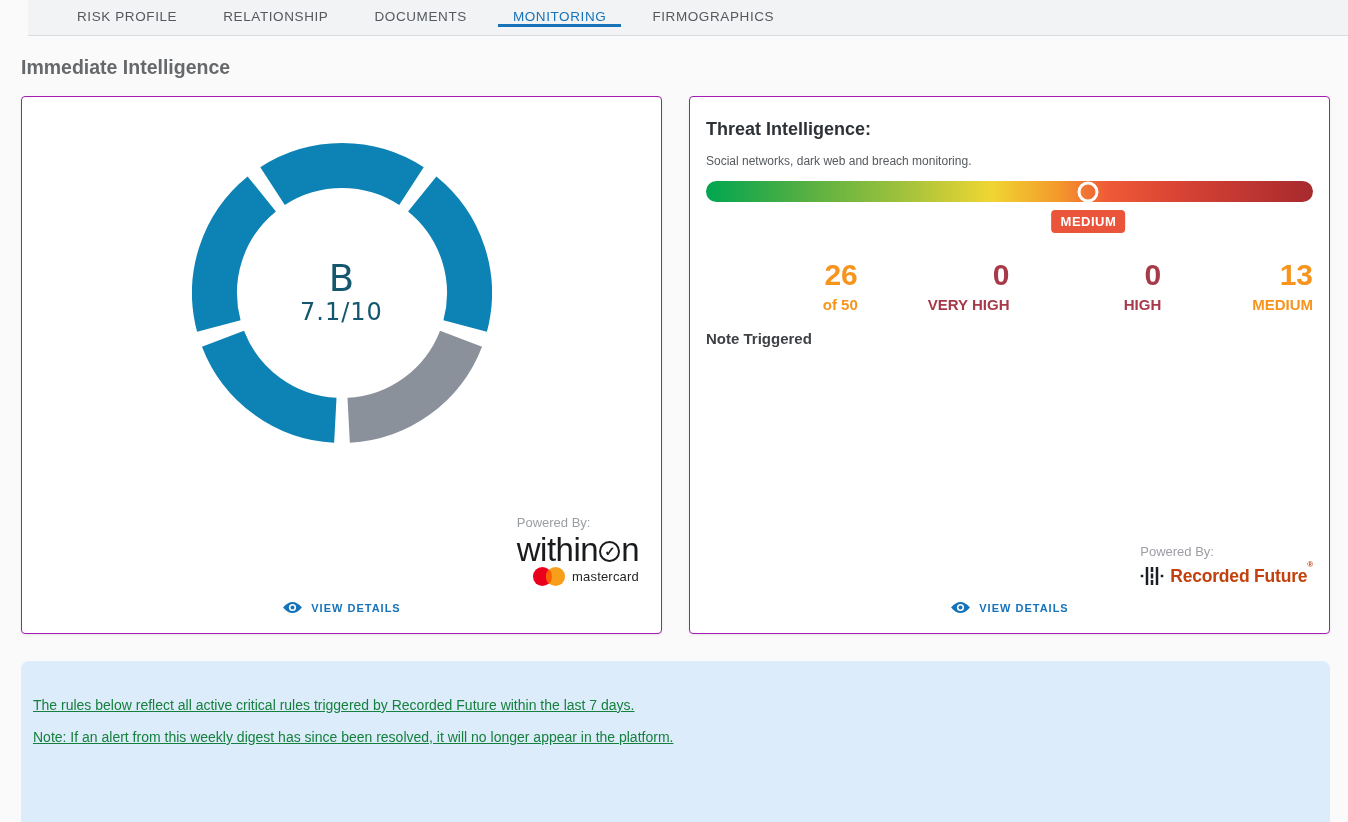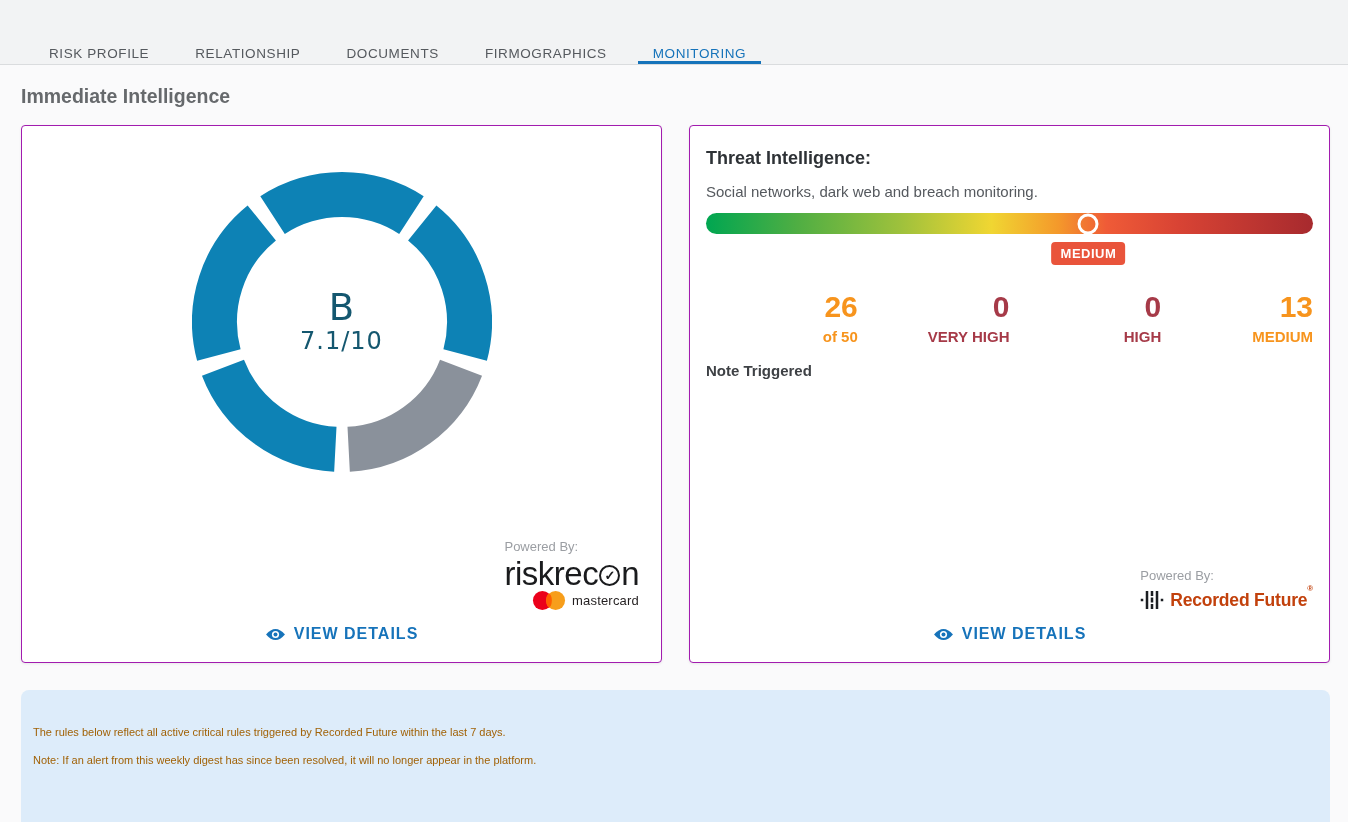--- a/index.html
+++ b/index.html
@@ -1,21 +1,21 @@
 <!DOCTYPE html>
 <html><head>
 <meta charset="utf-8">
 <style>
   * { margin:0; padding:0; box-sizing:border-box; }
   html,body { width:1348px; height:822px; overflow:hidden; background:#fafafb;
               font-family:"Liberation Sans", sans-serif; }
 
   
-  .tabbar { height:65px; background:#f2f3f4; border-bottom:1px solid #dadcde;
-            display:flex; align-items:flex-end; padding-left:34px; }
+  .tabbar { height:36px; background:#f2f3f4; border-bottom:1px solid #dadcde;
+            display:flex; align-items:center; padding-left:34px;margin-left:28px; }
   .tab { display:flex; align-items:center; padding:0 15px; font-size:13.5px;
          letter-spacing:.6px; color:#55595e; cursor:pointer; border-bottom:3px solid transparent;
          margin-right:16px; }
   .tab.active { color:#1673ba; border-bottom-color:#1673ba; }
 
   
   .page-title { margin:20px 0 17px 21px; font-size:19.5px; color:#66696c; }
 
   .cards { display:flex; gap:27px; padding:0 18px 0 21px; }
   .card { width:641px; height:538px; background:#fff; border:1px solid #a21caf;
@@ -38,72 +38,72 @@
   .rr-check { display:inline-flex; align-items:center; justify-content:center;
               width:21px; height:21px; border:2.5px solid #1a1b1d; border-radius:50%;
               margin:3px 1px 0; font-size:13px; font-weight:bold; }
   .mc-row { display:flex; align-items:center; justify-content:flex-end; gap:6px; margin-top:0; }
   .mc-word { font-size:13px; color:#231f20; letter-spacing:.2px; }
 
   .rf-logo { display:flex; align-items:center; gap:6px; margin-top:6px; color:#c2410c; }
   .rf-word { font-size:17.5px; font-weight:600; letter-spacing:-.2px; }
   .rf-reg  { font-size:8px; vertical-align:top; position:relative; top:-6px; }
 
-  .view-details { display:flex; align-items:center; justify-content:center; gap:8px;
-                  margin:14px 0 19px; color:#1673ba; font-size:16px; font-weight:bold;
+  .view-details { display:flex; align-items:flex-end; justify-content:center; gap:8px;
+                  margin:14px 0 19px; color:#1673ba; font-size:11px; font-weight:bold;
                   letter-spacing:1px; cursor:pointer; }
 
   .spacer { flex:1; }
 
   
   .ti-body { padding:16px 16px 0; display:flex; flex-direction:column; flex:1; }
   .ti-title { font-size:18px; font-weight:bold; color:#2e3236; margin-top:6px; }
-  .ti-sub { font-size:15px; color:#55595e; margin-top:14px; }
+  .ti-sub { font-size:12px; color:#55595e; margin-top:14px; }
 
   .gauge { position:relative; height:21px; border-radius:11px; margin-top:13px; }
   .gauge-marker { position:absolute; top:50%; width:21px; height:21px; border:3px solid #fff;
                   border-radius:50%; transform:translate(-50%,-50%); background:transparent; }
   .gauge-badge { position:absolute; top:29px; transform:translateX(-50%);
                  background:#e9543b; color:#fff; font-size:13px; font-weight:bold;
                  letter-spacing:.5px; padding:4px 9px; border-radius:4px; }
 
   .stats { display:flex; margin-top:58px; }
   .stat { flex:1; text-align:right; }
   .stat-value { font-size:30px; font-weight:bold; line-height:1; }
   .stat-label { font-size:15px; font-weight:bold; margin-top:6px; }
 
   .rules-label { font-size:15px; font-weight:bold; color:#3e4145; margin-top:17px; }
 
   
   .alerts { margin:27px 18px 0 21px; background:#ddecfa; border-radius:8px 8px 0 0;
             padding:15px 12px; height:200px; }
   .alerts-head { display:flex; align-items:center; gap:10px; }
   .alerts-title { font-size:25px; font-weight:500; color:#3c4043; }
-  .alerts-line { font-size:11px; color:#a16207; margin-top:0; }
+  .alerts-line { font-size:14px; color:#15803d; margin-top:0;text-decoration:underline; }
   .alerts-line1 { margin:21px 0 0; }
   .alerts-line2 { margin:16px 0 0; }
 </style>
 </head>
 <body>
 
 <nav class="tabbar">
   <div class="tab">
       <span>RISK PROFILE</span>
     </div>
   <div class="tab">
       <span>RELATIONSHIP</span>
     </div>
   <div class="tab">
       <span>DOCUMENTS</span>
     </div>
-  <div class="tab">
-      <span>FIRMOGRAPHICS</span>
-    </div>
   <div class="tab active">
       <span>MONITORING</span>
+    </div>
+  <div class="tab">
+      <span>FIRMOGRAPHICS</span>
     </div>
 </nav>
 
 <h1 class="page-title">Immediate Intelligence</h1>
 
 <div class="cards">
 
   <section class="card">
     <div class="donut-wrap">
       <svg id="donut-svg" width="300" height="300" viewBox="0 0 300 300">
@@ -117,21 +117,21 @@
         <div class="donut-grade">B</div>
         <div class="donut-score">7.1/10</div>
       </div>
     </div>
 
     <div class="spacer"></div>
 
     <div class="powered">
       <div class="powered-label">Powered By:</div>
       <div class="rr-logo">
-        <span>riskrec</span>
+        <span>within</span>
           <span class="rr-check">✓</span>
           <span>n</span>
       </div>
       <div class="mc-row">
         <svg width="34" height="21" viewBox="0 0 36 22">
           <circle cx="11" cy="11" r="10" fill="#eb001b"></circle>
           <circle cx="25" cy="11" r="10" fill="#f79e1b"></circle>
           <ellipse cx="18" cy="11" rx="3" ry="7.1" fill="#ff5f00"></ellipse>
         </svg>
         <span class="mc-word">mastercard</span>

